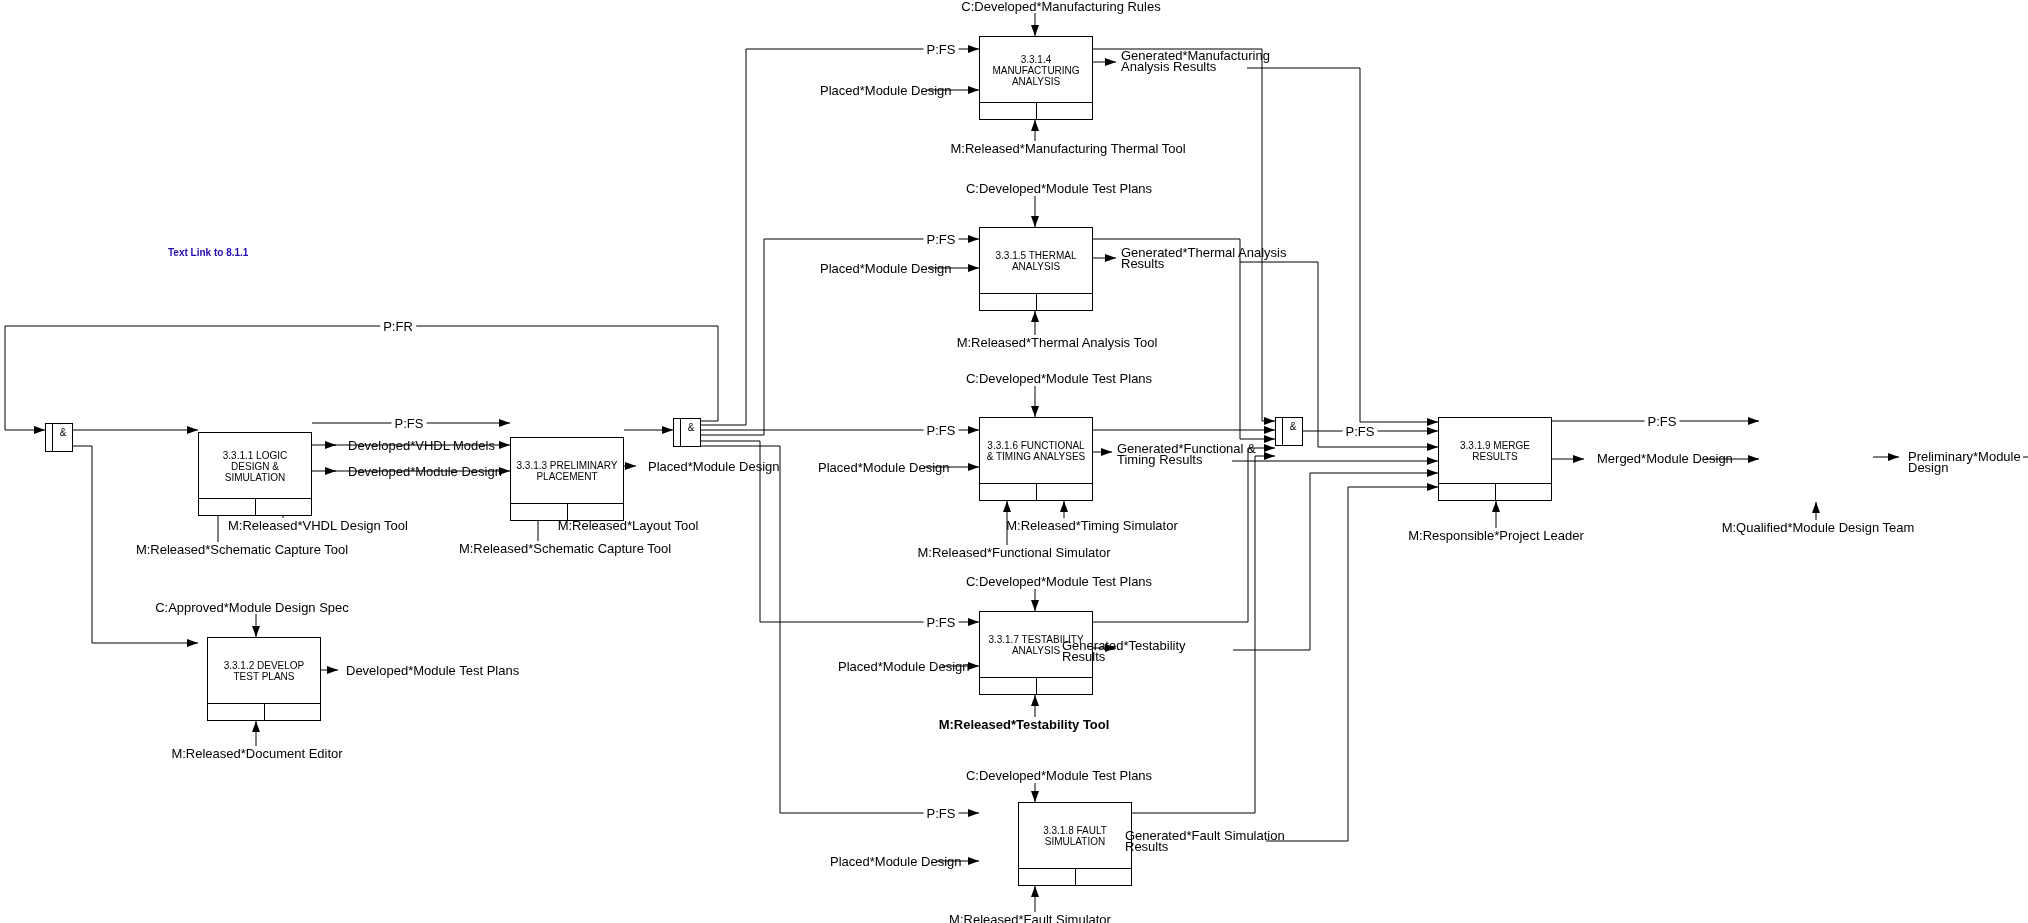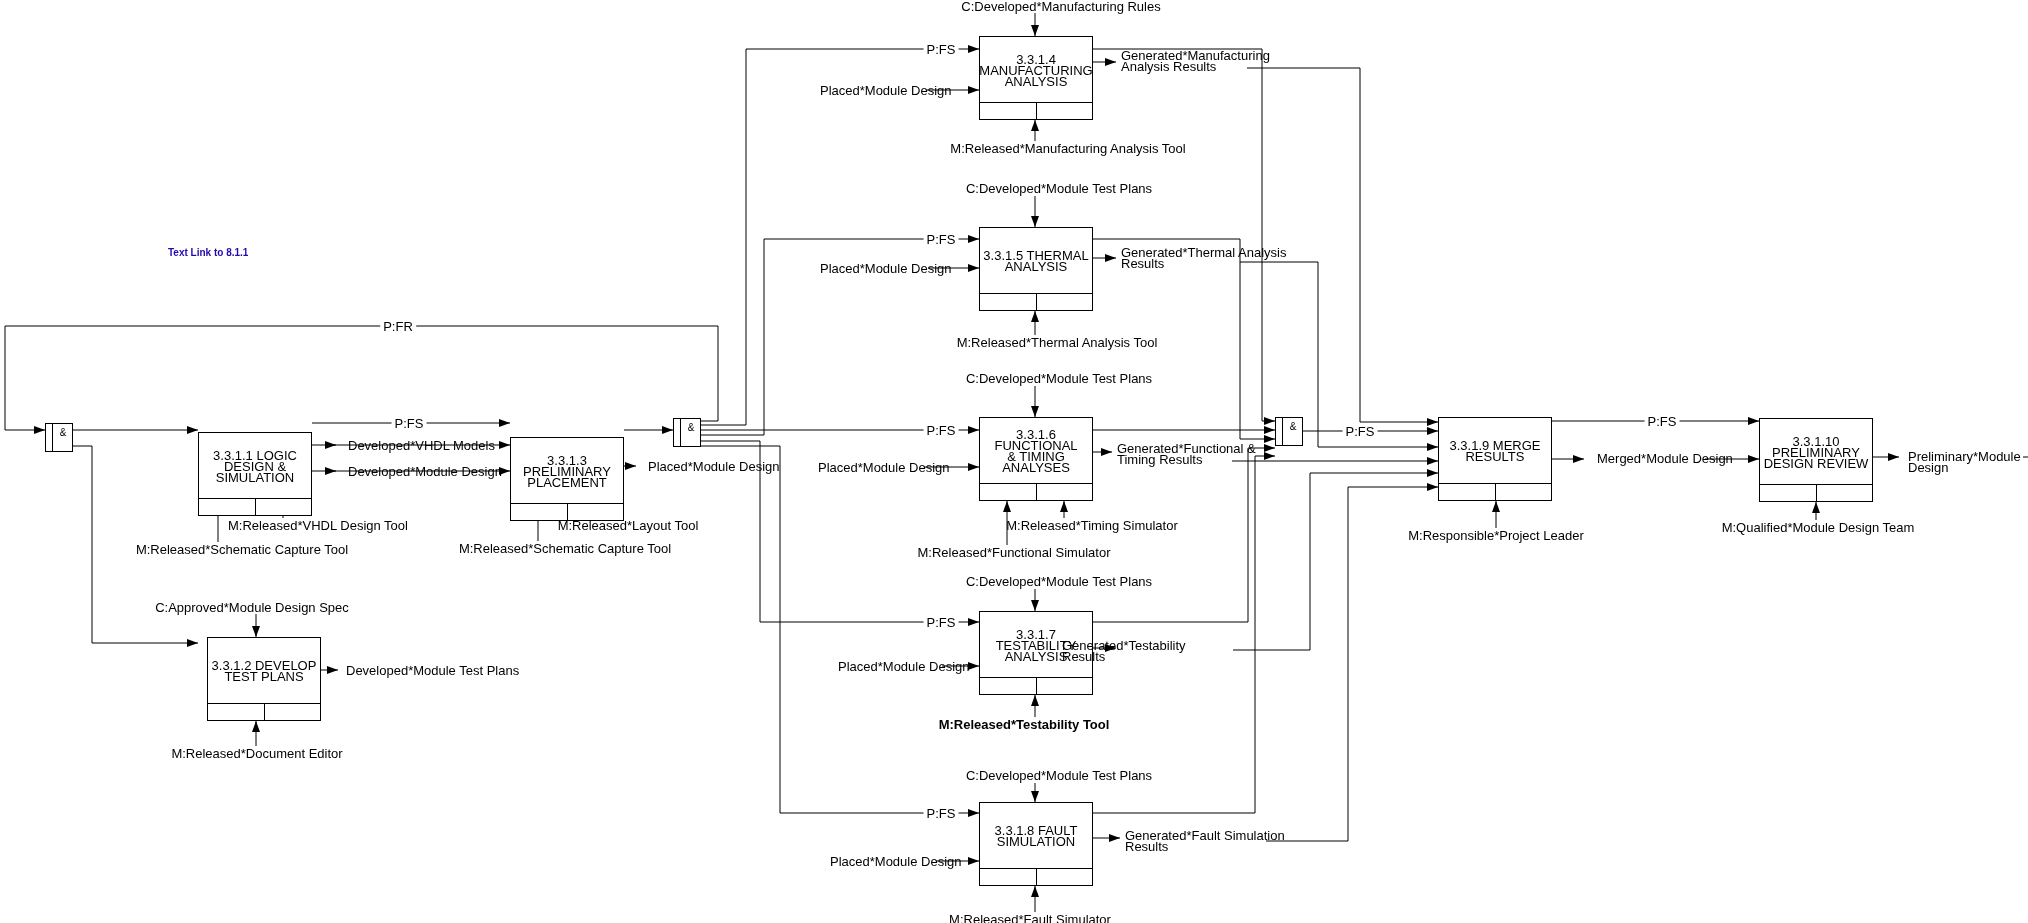--- a/index.html
+++ b/index.html
@@ -1,21 +1,21 @@
 <!DOCTYPE html>
 <html><head>
 <meta charset="utf-8">
 <style>
   html,body{margin:0;padding:0;background:#fff;}
   .diagram{position:relative;width:2028px;height:923px;background:#ffffff;overflow:hidden;
            font-family:"Liberation Sans",sans-serif;color:#000;}
   svg.wires{position:absolute;left:0;top:0;width:2028px;height:923px;}
   .pbox{position:absolute;width:114px;height:84px;border:1px solid #000;background:#fff;box-sizing:border-box;}
   .ptitle{position:absolute;left:1px;right:1px;top:0;height:66px;display:flex;align-items:center;justify-content:center;
-          text-align:center;font-size:13px;line-height:11px;white-space:pre-line;}
+          text-align:center;font-size:10px;line-height:11px;white-space:pre-line;}
   .pstrip{position:absolute;left:0;right:0;bottom:0;height:16px;border-top:1px solid #000;}
   .pstrip::after{content:"";position:absolute;left:50%;top:0;bottom:0;border-left:1px solid #000;}
   .jbox{position:absolute;width:28px;height:29px;border:1px solid #000;background:#fff;box-sizing:border-box;}
   .jbox::before{content:"";position:absolute;left:6px;top:0;bottom:0;border-left:1px solid #000;}
   .jamp{position:absolute;left:8px;right:0;top:3px;text-align:center;font-size:10px;}
   .lbl{position:absolute;font-size:13px;line-height:11px;white-space:pre-line;}
   .ctr{transform:translateX(-50%);white-space:nowrap;}
   .online{transform:translate(-50%,-50%);background:#fff;padding:0 3px;white-space:nowrap;}
   .tlink{position:absolute;left:168px;top:247px;font-size:10px;font-weight:bold;white-space:nowrap;cursor:pointer;}
 </style>
@@ -167,34 +167,28 @@
   <div class="pbox" style="left:979px;top:417px;">
     <div class="ptitle">3.3.1.6 FUNCTIONAL
 &amp; TIMING ANALYSES</div>
     <div class="pstrip"></div>
   </div>
   <div class="pbox" style="left:979px;top:611px;">
     <div class="ptitle">3.3.1.7 TESTABILITY
 ANALYSIS</div>
     <div class="pstrip"></div>
   </div>
-  <div class="pbox" style="left:979px;top:802px;">
+  <div class="pbox" style="left:1018px;top:802px;">
     <div class="ptitle">3.3.1.8 FAULT
 SIMULATION</div>
     <div class="pstrip"></div>
   </div>
   <div class="pbox" style="left:1438px;top:417px;">
     <div class="ptitle">3.3.1.9 MERGE
 RESULTS</div>
-    <div class="pstrip"></div>
-  </div>
-  <div class="pbox" style="left:1759px;top:418px;">
-    <div class="ptitle">3.3.1.10
-PRELIMINARY
-DESIGN REVIEW</div>
     <div class="pstrip"></div>
   </div>
 
   <div class="jbox" style="left:45px;top:423px;">
     <span class="jamp">&amp;</span>
   </div>
   <div class="jbox" style="left:673px;top:418px;">
     <span class="jamp">&amp;</span>
   </div>
   <div class="jbox" style="left:1275px;top:417px;">
@@ -213,21 +207,21 @@
   <div class="lbl online" style="left:1360px;top:431px;">P:FS</div>
   <div class="lbl online" style="left:1662px;top:421px;">P:FS</div>
 
   <div class="lbl ctr" style="left:1061px;top:1px;">C:Developed*Manufacturing Rules</div>
   <div class="lbl ctr" style="left:1059px;top:183px;">C:Developed*Module Test Plans</div>
   <div class="lbl ctr" style="left:1059px;top:373px;">C:Developed*Module Test Plans</div>
   <div class="lbl ctr" style="left:1059px;top:576px;">C:Developed*Module Test Plans</div>
   <div class="lbl ctr" style="left:1059px;top:770px;">C:Developed*Module Test Plans</div>
   <div class="lbl ctr" style="left:252px;top:602px;">C:Approved*Module Design Spec</div>
 
-  <div class="lbl ctr" style="left:1068px;top:143px;">M:Released*Manufacturing Analysis Tool</div>
+  <div class="lbl ctr" style="left:1068px;top:143px;">M:Released*Manufacturing Thermal Tool</div>
   <div class="lbl ctr" style="left:1057px;top:337px;">M:Released*Thermal Analysis Tool</div>
   <div class="lbl ctr" style="left:1092px;top:520px;">M:Released*Timing Simulator</div>
   <div class="lbl ctr" style="left:1014px;top:547px;">M:Released*Functional Simulator</div>
   <div class="lbl ctr" style="left:1024px;top:719px;font-weight:bold;">M:Released*Testability Tool</div>
   <div class="lbl ctr" style="left:1030px;top:914px;">M:Released*Fault Simulator</div>
   <div class="lbl ctr" style="left:242px;top:544px;">M:Released*Schematic Capture Tool</div>
   <div class="lbl ctr" style="left:318px;top:520px;">M:Released*VHDL Design Tool</div>
   <div class="lbl ctr" style="left:628px;top:520px;">M:Released*Layout Tool</div>
   <div class="lbl ctr" style="left:565px;top:543px;">M:Released*Schematic Capture Tool</div>
   <div class="lbl ctr" style="left:257px;top:748px;">M:Released*Document Editor</div>

